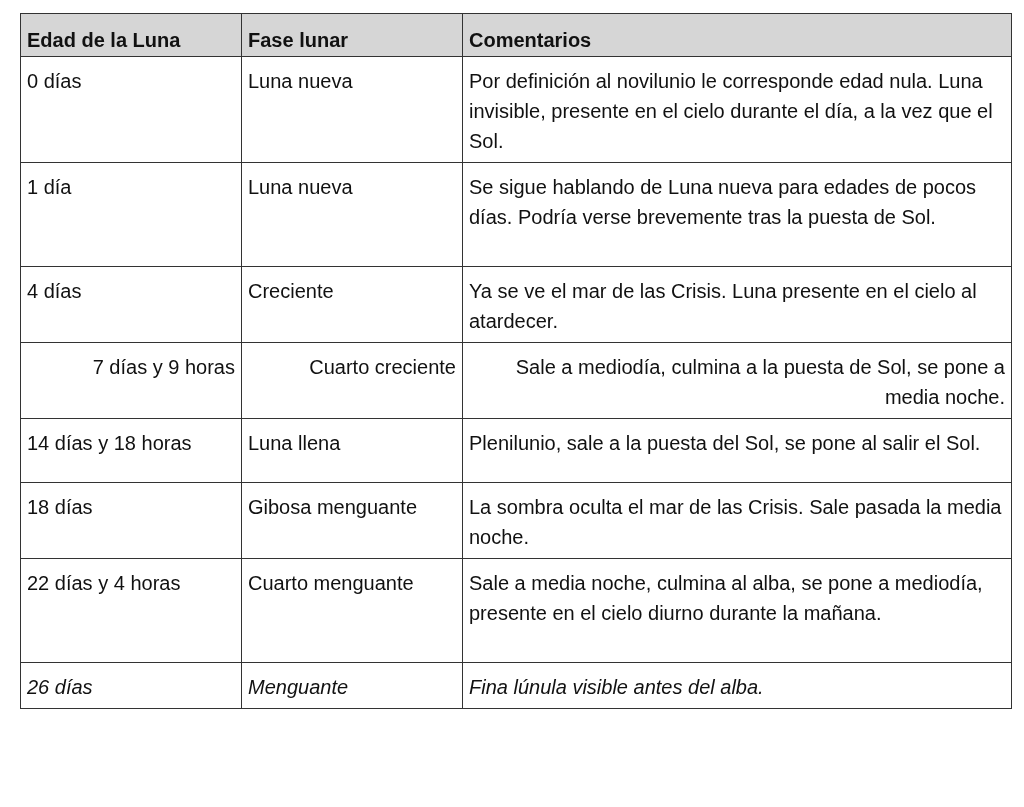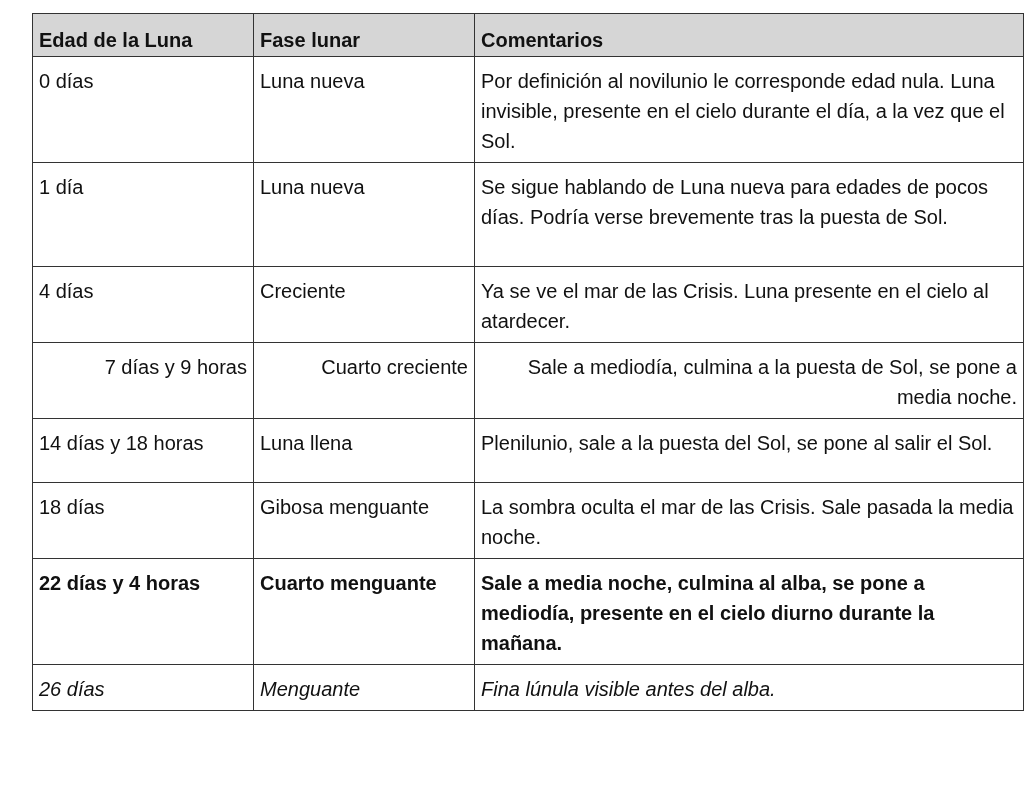--- a/index.html
+++ b/index.html
@@ -1,19 +1,19 @@
 <!DOCTYPE html>
 <html><head>
 <meta charset="utf-8">
 <style>
   html, body { margin: 0; padding: 0; background: #ffffff; }
   body { width: 1024px; height: 807px; position: relative; overflow: hidden;
          font-family: "Liberation Sans", "DejaVu Sans", sans-serif; color: #111; }
   table.moon {
-    position: absolute; left: 32px; top: 13px;
+    position: absolute; left: 20px; top: 13px;
     width: 991px; border-collapse: collapse; table-layout: fixed;
     font-size: 20px; line-height: 30px;
   }
   table.moon th, table.moon td {
     border: 1.5px solid #333;
     vertical-align: top; text-align: left;
     padding: 9px 6px 6px 6px;
   }
   table.moon th {
     background: #d6d6d6; font-weight: bold; font-size: 20px;
@@ -24,21 +24,21 @@
   col.w0 { width: 221px; }
   col.w1 { width: 221px; }
   col.w2 { width: 549px; }
   tr.r0 td { height: 88px; }
   tr.r1 td { height: 88px; }
   tr.r2 td { height: 59px; }
   tr.r3 td { height: 58px; text-align: right; }
   tr.r4 td { height: 37px; }
   tr.r5 td { height: 48px; }
   tr.r6 td { height: 59px; }
-  tr.r7 td { height: 88px; font-weight: bold; }
+  tr.r7 td { height: 88px; }
   tr.r8 td { height: 28px; font-style: italic; }
   tr.r9 td { height: 28px; }
 </style>
 </head>
 <body>
 
 <table class="moon">
   <colgroup>
       <col class="w0">
       <col class="w1">

